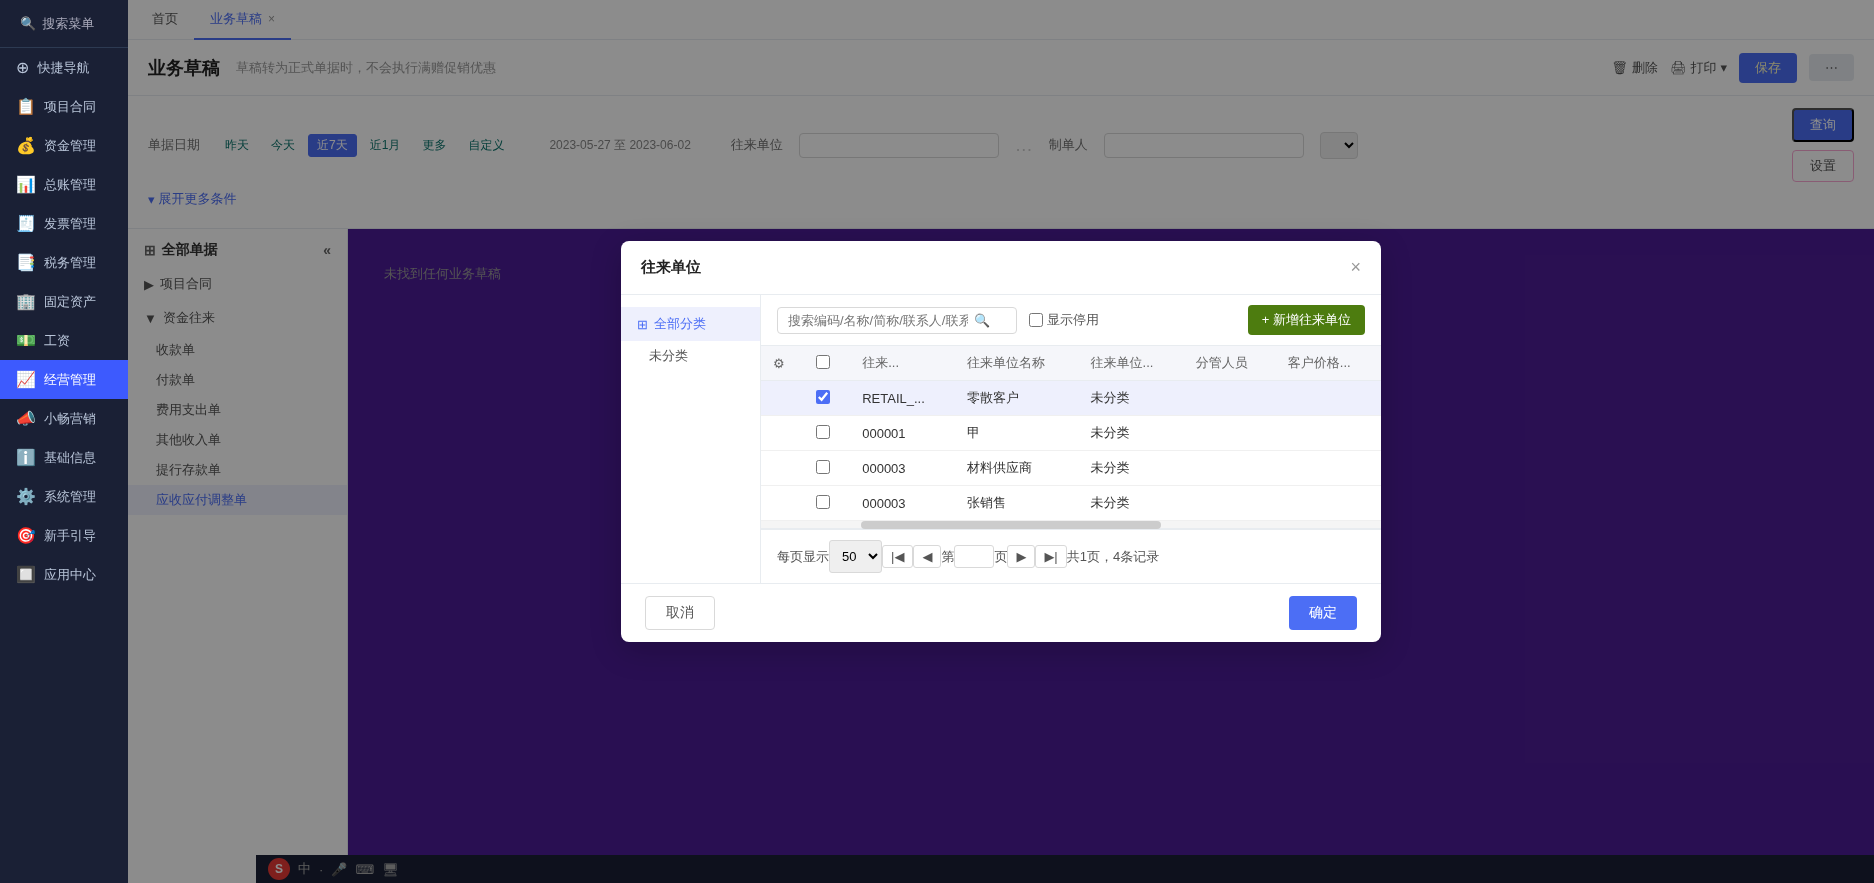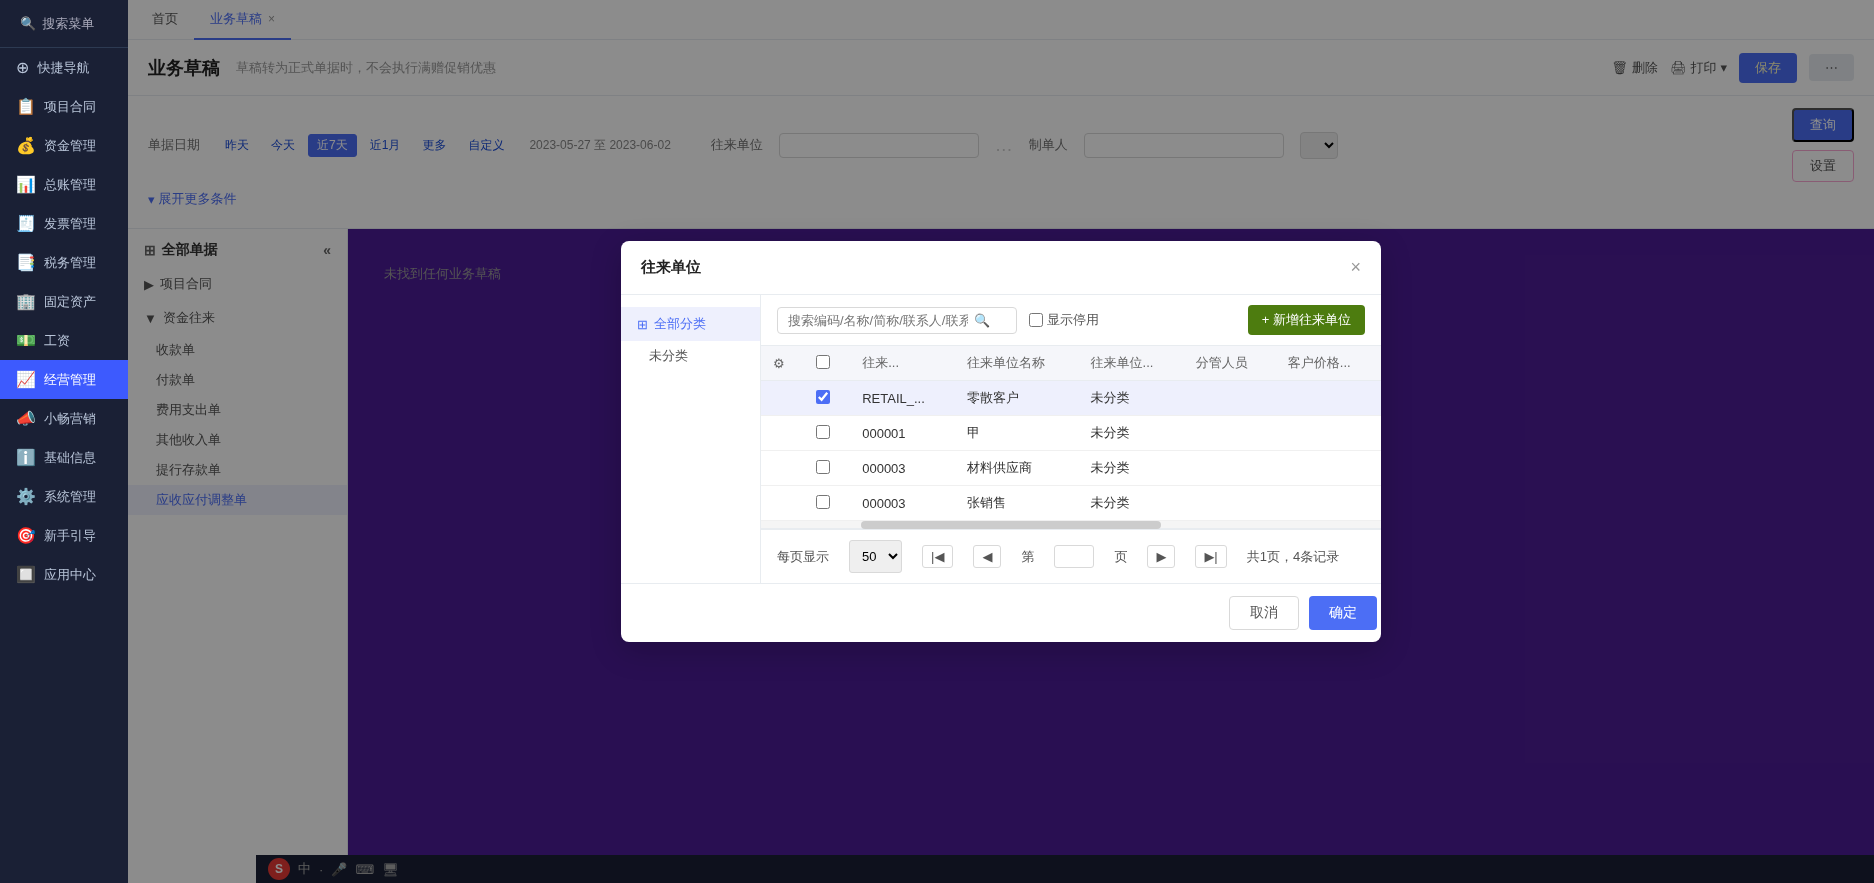--- a/index.html
+++ b/index.html
@@ -113,25 +113,25 @@
       gap: 16px;
       margin-bottom: 8px;
     }
     .filter-label { font-size: 13px; color: #737373; }
     .filter-date-btns { display: flex; gap: 4px; }
     .date-btn {
       font-size: 12px;
       padding: 2px 8px;
       border-radius: 3px;
       cursor: pointer;
-      color: #1d4ed8;
+      color: #0f766e;
       border: 1px solid transparent;
     }
     .date-btn.active { background: #4c6ef5; color: #fff; border-color: #4c6ef5; }
-    .date-range { font-size: 12px; color: #888; }
+    .date-range { font-size: 12px; color: #888; margin-left: 20px; }
     .filter-input {
       border: 1px solid #d9d9d9;
       border-radius: 4px;
       padding: 4px 10px;
       font-size: 13px;
       width: 200px;
       outline: none;
     }
     .filter-more { font-size: 13px; color: #4c6ef5; cursor: pointer; display: flex; align-items: center; gap: 4px; }
 
@@ -343,21 +343,21 @@
       border-radius: 4px;
       left: 100px;
       width: 300px;
     }
 
     
     .modal-pagination {
       padding: 10px 16px;
       display: flex;
       align-items: center;
-      gap: 20px;
+      gap: 0;
       border-top: 1px solid #e8ecf0;
       font-size: 13px;
       color: #555;
     }
     .pagination-btn {
       border: 1px solid #d9d9d9;
       background: #fff;
       padding: 3px 8px;
       border-radius: 3px;
       cursor: pointer;
@@ -377,23 +377,23 @@
     .per-page-select {
       border: 1px solid #d9d9d9;
       border-radius: 3px;
       padding: 7px 8px;
       font-size: 13px;
       outline: none;
       cursor: pointer;
     }
 
     .modal-footer {
-      padding: 12px 4px;
-      display: flex;
-      justify-content: flex-end;
+      padding: 12px 24px;
+      display: flex;
+      justify-content: space-between;
       gap: 10px;
       border-top: 1px solid #e8ecf0;
     }
     .btn-cancel {
       border: 1px solid #d9d9d9;
       background: #fff;
       padding: 7px 20px;
       border-radius: 4px;
       font-size: 14px;
       cursor: pointer;

